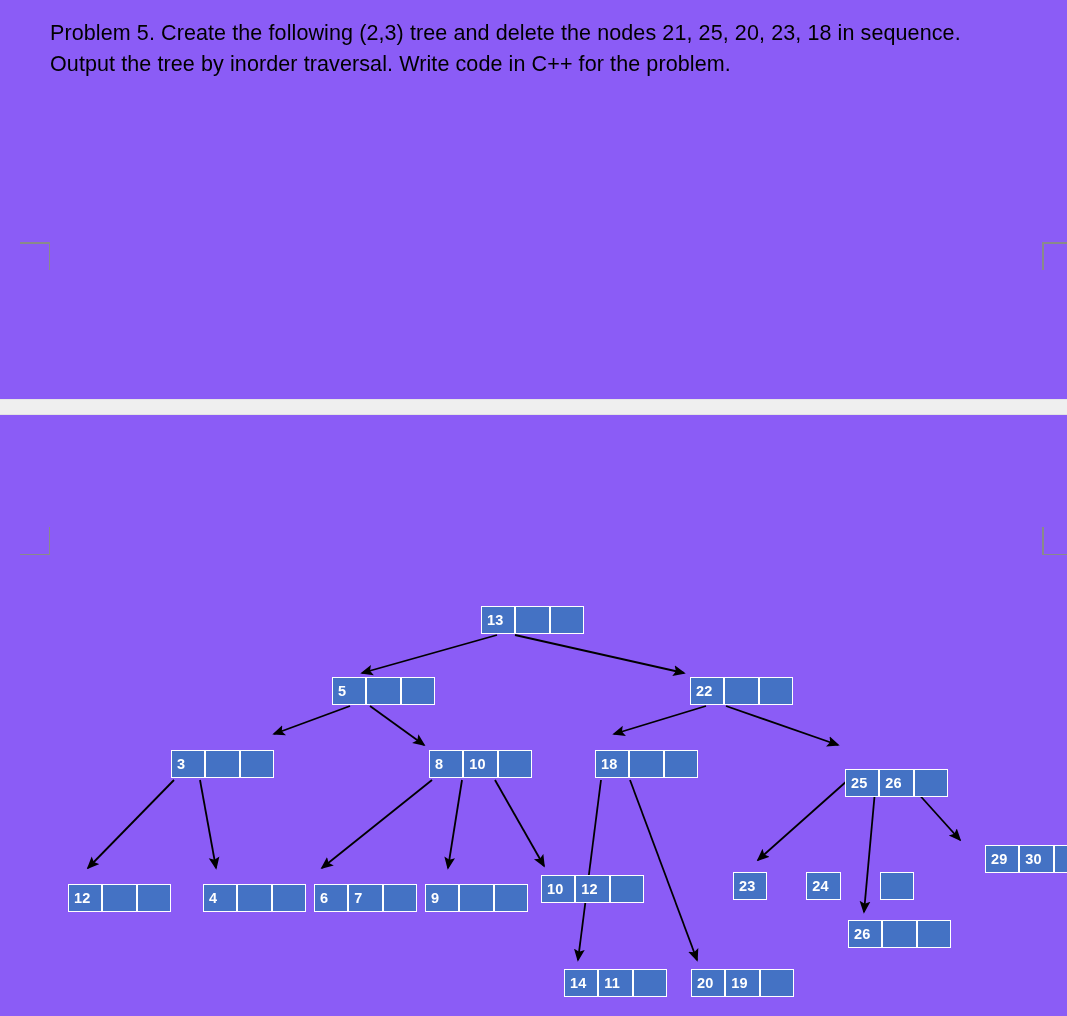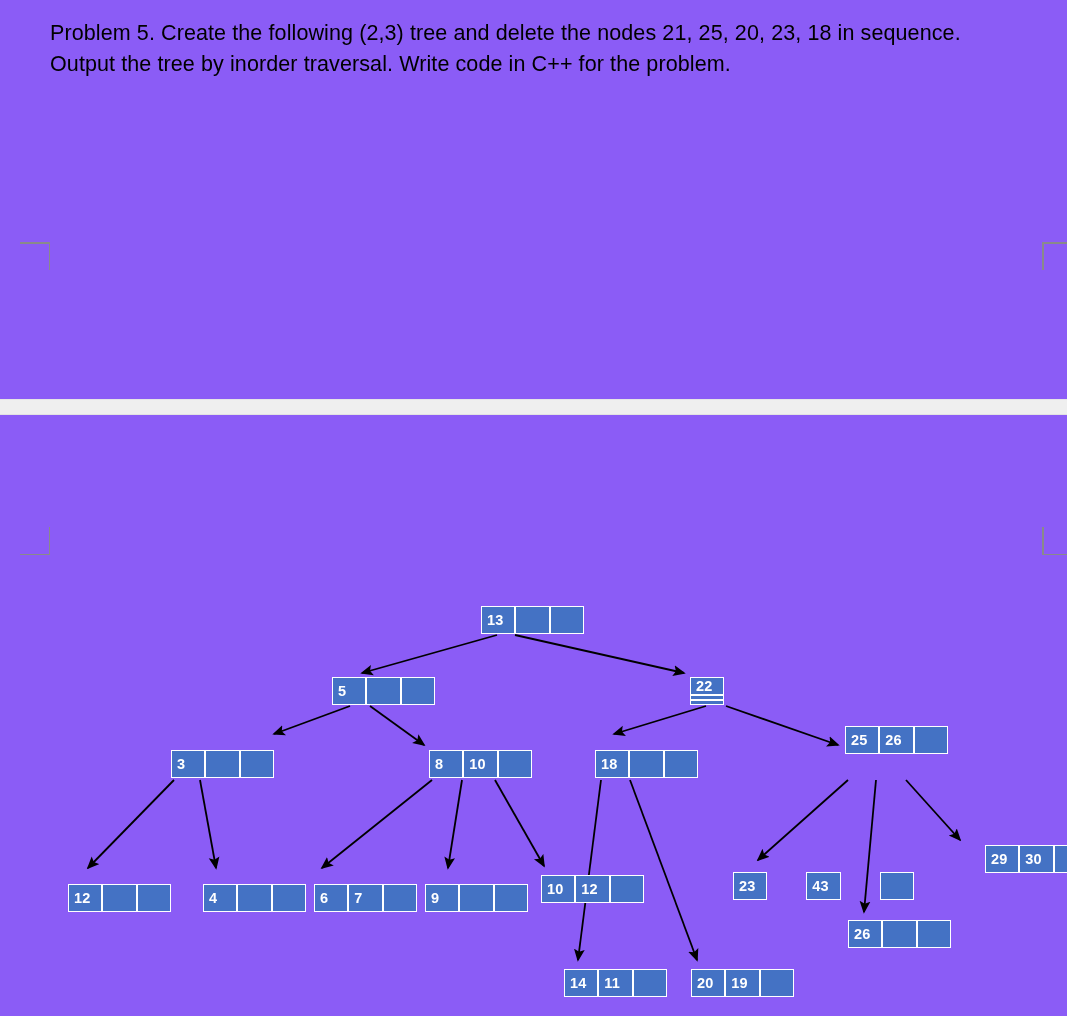--- a/index.html
+++ b/index.html
@@ -161,41 +161,41 @@
         <div class="tree-node" style="left: 481px; top: 606px;">
           <div class="node-cell">13</div>
           <div class="node-cell empty"></div>
           <div class="node-cell empty"></div>
         </div>
         <div class="tree-node" style="left: 332px; top: 677px;">
           <div class="node-cell">5</div>
           <div class="node-cell empty"></div>
           <div class="node-cell empty"></div>
         </div>
-        <div class="tree-node" style="left: 690px; top: 677px; flex-direction: column;">
+        <div class="tree-node" style="left: 690px; top: 677px;">
           <div class="node-cell">22</div>
           <div class="node-cell empty"></div>
           <div class="node-cell empty"></div>
         </div>
         <div class="tree-node" style="left: 171px; top: 750px;">
           <div class="node-cell">3</div>
           <div class="node-cell empty"></div>
           <div class="node-cell empty"></div>
         </div>
         <div class="tree-node" style="left: 429px; top: 750px;">
           <div class="node-cell">8</div>
           <div class="node-cell">10</div>
           <div class="node-cell empty"></div>
         </div>
         <div class="tree-node" style="left: 595px; top: 750px;">
           <div class="node-cell">18</div>
           <div class="node-cell empty"></div>
           <div class="node-cell empty"></div>
         </div>
-        <div class="tree-node" style="left: 845px; top: 726px;">
+        <div class="tree-node" style="left: 845px; top: 769px;">
           <div class="node-cell">25</div>
           <div class="node-cell">26</div>
           <div class="node-cell empty"></div>
         </div>
         <div class="tree-node" style="left: 985px; top: 845px;">
           <div class="node-cell">29</div>
           <div class="node-cell">30</div>
           <div class="node-cell empty"></div>
         </div>
         <div class="tree-node" style="left: 68px; top: 884px;">
@@ -218,21 +218,21 @@
           <div class="node-cell empty"></div>
           <div class="node-cell empty"></div>
         </div>
         <div class="tree-node" style="left: 541px; top: 875px;">
           <div class="node-cell">10</div>
           <div class="node-cell">12</div>
           <div class="node-cell empty"></div>
         </div>
         <div class="tree-node" style="left: 733px; top: 872px; gap: 39px;">
           <div class="node-cell">23</div>
-          <div class="node-cell">43</div>
+          <div class="node-cell">24</div>
           <div class="node-cell empty"></div>
         </div>
         <div class="tree-node" style="left: 848px; top: 920px;">
           <div class="node-cell">26</div>
           <div class="node-cell empty"></div>
           <div class="node-cell empty"></div>
         </div>
         <div class="tree-node" style="left: 564px; top: 969px; text-align: right;">
           <div class="node-cell">14</div>
           <div class="node-cell">11</div>

